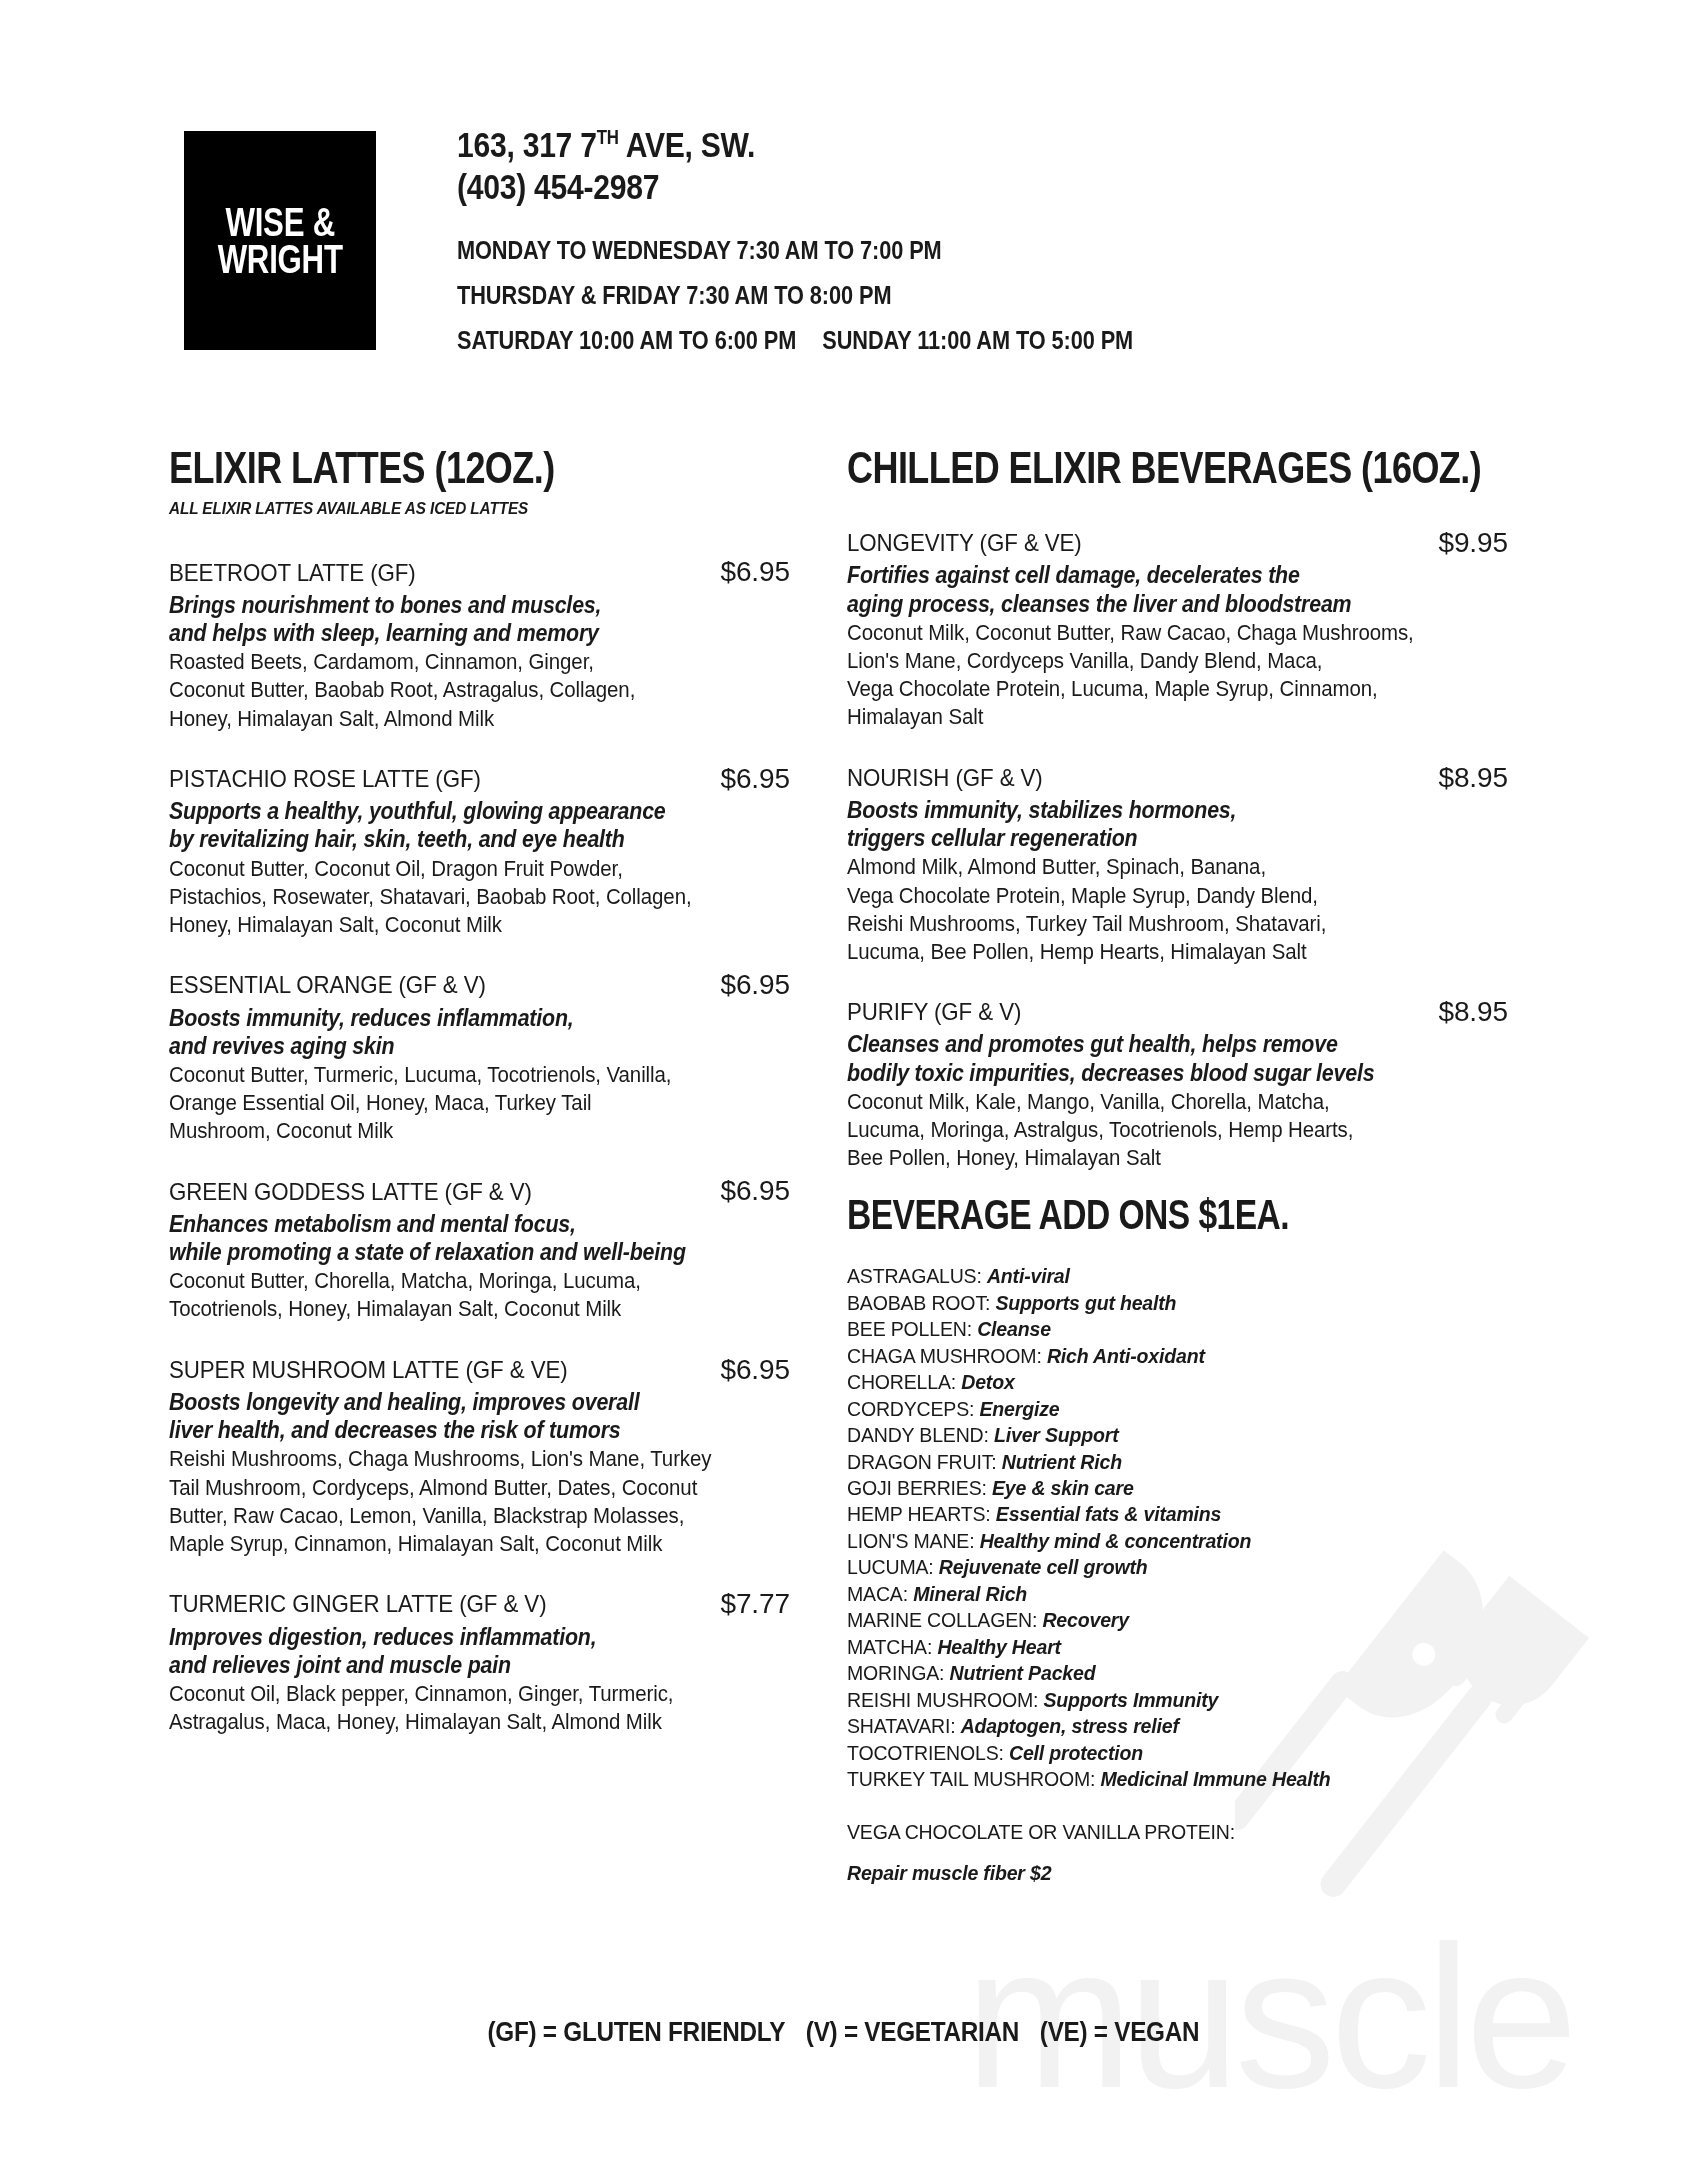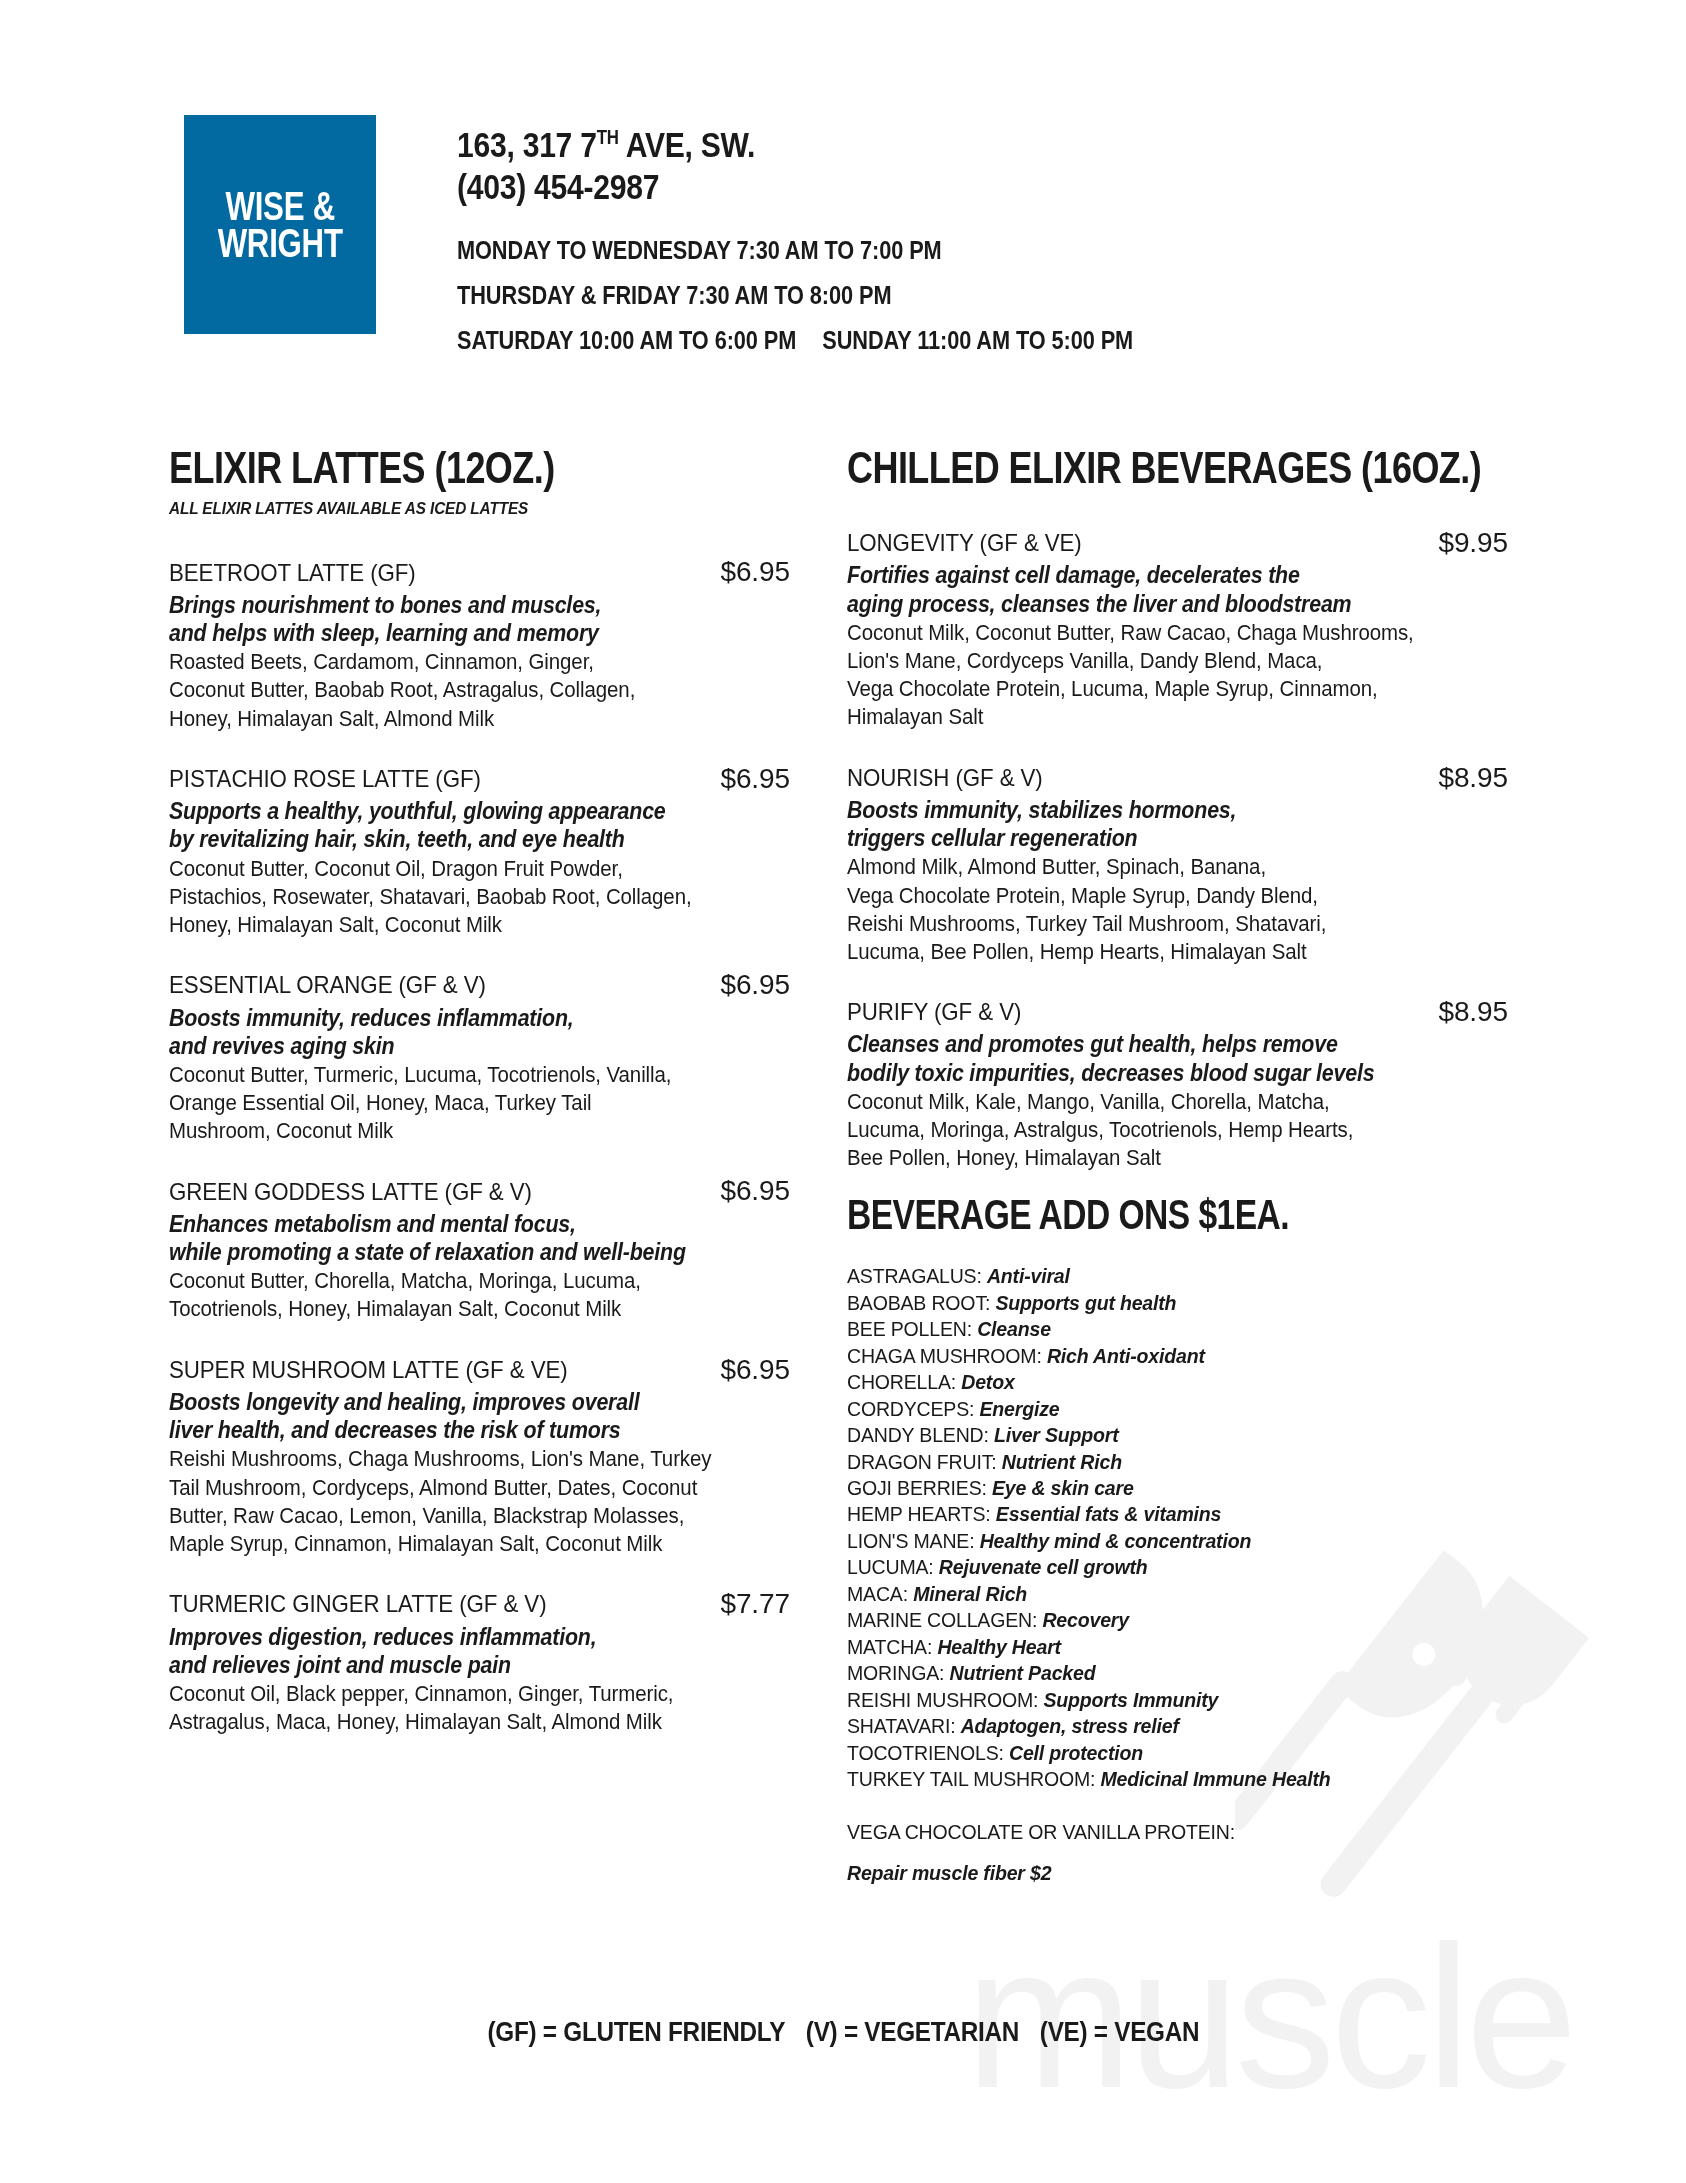--- a/index.html
+++ b/index.html
@@ -48,24 +48,24 @@
   
   .header {
     position: absolute;
     left: 184px;
     top: 115px;
     z-index: 2;
   }
   .logo-box {
     position: absolute;
     left: 0;
-    top: 0;
+    top: 16px;
     width: 192px;
     height: 219px;
-    background: #0369a1;
+    background: #000000;
     color: #ffffff;
     display: flex;
     flex-direction: column;
     justify-content: center;
     align-items: center;
   }
   .logo-line {
     font-size: 40px;
     font-weight: 700;
     line-height: 0.92;

